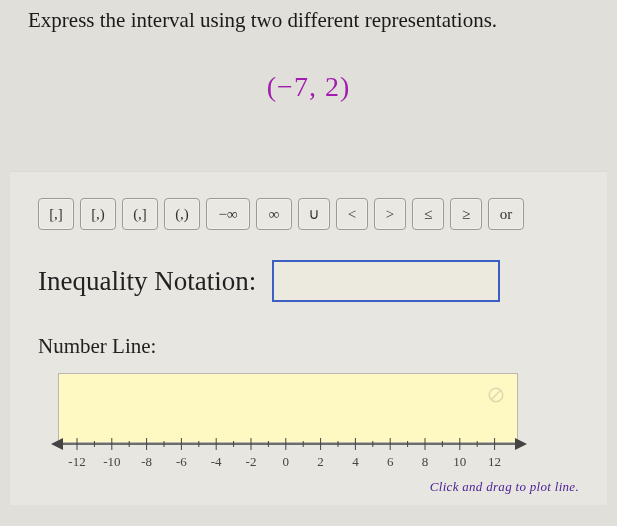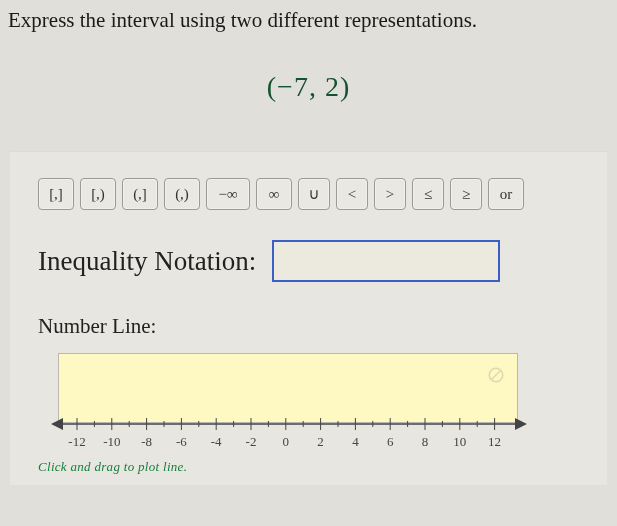--- a/index.html
+++ b/index.html
@@ -7,28 +7,28 @@
       width: 617px;
       height: 526px;
       font-family: Georgia, 'Times New Roman', serif;
       background: #e0dfda;
       overflow: hidden;
       position: relative;
     }
     .question-text {
       font-size: 21px;
       color: #1a1a1a;
-      padding: 8px 12px 0 8px;
+      padding: 8px 12px 0 28px;
       font-weight: 400;
     }
     .interval-display {
       text-align: center;
       font-size: 28px;
-      color: #14532d;
-      margin: 38px 0 48px 0;
+      color: #a21caf;
+      margin: 38px 0 68px 0;
       letter-spacing: 1px;
     }
     .answer-panel {
       background: #e7e6e1;
       margin: 0 10px;
       padding: 26px 28px 10px 28px;
       border-top: 1px solid rgba(0,0,0,0.05);
     }
     .answer-header {
       margin-bottom: 28px;
@@ -102,23 +102,23 @@
     .nl-svg {
       position: absolute;
       left: -10px;
       right: -10px;
       top: 0;
       bottom: -40px;
       width: 480px;
       height: 110px;
     }
     .hint-text {
-      text-align: left;
+      text-align: right;
       font-size: 13px;
-      color: #15803d;
+      color: #4c1d95;
       margin-top: 36px;
       font-style: italic;
       letter-spacing: 0.3px;
     }
     .forbidden-circle {
       position: absolute;
       right: 12px;
       top: 12px;
       width: 18px;
       height: 18px;

